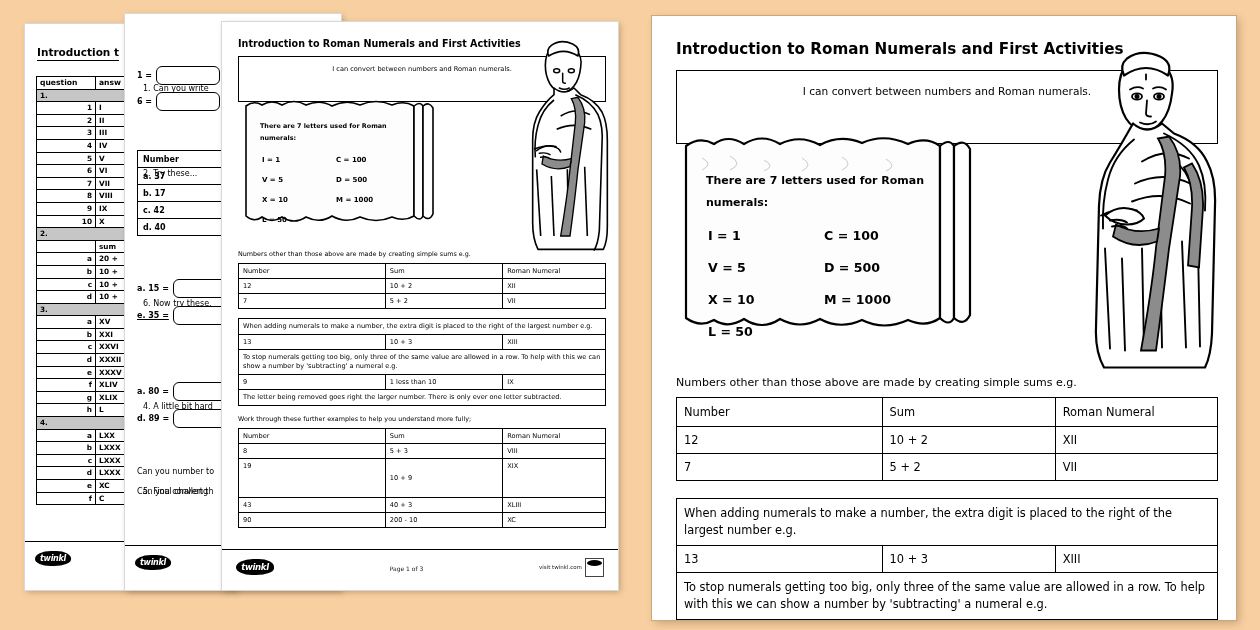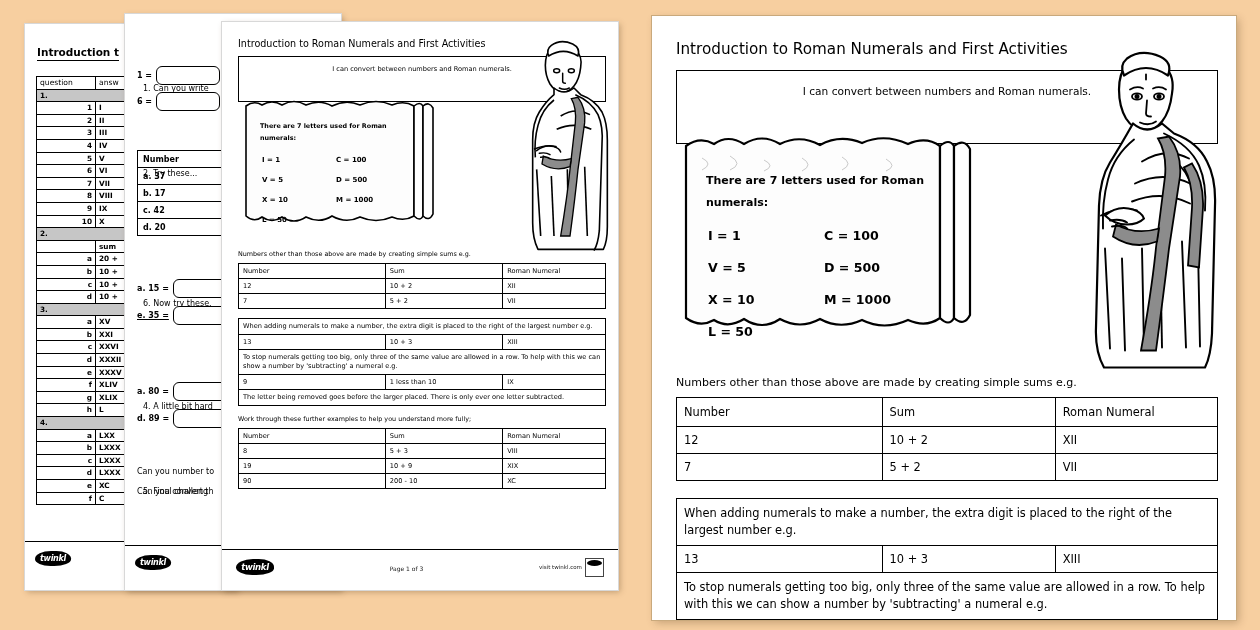--- a/index.html
+++ b/index.html
@@ -29,36 +29,36 @@
   
   .ws{font-family:"DejaVu Sans", sans-serif;color:#000;}
 
   
   .aTitle{position:absolute;left:12px;top:22px;font-size:10.5px;font-weight:bold;
           white-space:nowrap;border-bottom:1.4px solid #000;padding-bottom:2px;}
   .ansTbl{position:absolute;left:11px;top:52px;width:250px;border-collapse:collapse;
           font-size:7.3px;}
   .ansTbl td,.ansTbl th{border:0.8px solid #000;padding:0px 3px;height:11.6px;
           line-height:11.6px;}
-  .ansTbl th{font-weight:normal;font-size:7.6px;text-align:left;}
+  .ansTbl th{font-weight:bold;font-size:7.6px;text-align:left;}
   .ansTbl td.q{text-align:right;font-weight:bold;width:52px;}
   .ansTbl td.a{text-align:left;font-weight:bold;}
   .secrow td{background:#c6c6c6;font-weight:bold;text-align:left!important;}
 
   
   .bWrap{position:absolute;left:0;top:0;width:100%;height:100%;font-size:8px;}
   .bq{position:absolute;font-weight:normal;white-space:nowrap;margin-top:40px;}
   .bans{position:absolute;white-space:nowrap;font-weight:bold;}
   .blank{display:inline-block;width:62px;height:17px;border:1.6px solid #000;
          border-radius:6px;vertical-align:middle;margin-left:4px;background:#fff;}
   .bTbl{position:absolute;border-collapse:collapse;font-size:8px;width:150px;}
   .bTbl td{border:1.1px solid #000;padding:1px 5px;height:14px;font-weight:bold;}
 
   
-  .mTitle{font-weight:normal;}
+  .mTitle{font-weight:bold;}
   .objBox{border:1px solid #000;position:relative;}
   .objText{text-align:center;}
   .scroll{position:relative;}
   .wtbl{border-collapse:collapse;width:100%;}
   .wtbl td{border:1.3px solid #000;vertical-align:top;}
 
   
   .foot{position:absolute;left:0;right:0;display:flex;align-items:center;
         justify-content:space-between;border-top:1.6px solid #000;}
   .twinklLogo{font-weight:bold;color:#fff;background:#000;border-radius:50% 45% 52% 48%/60% 55% 48% 52%;
@@ -238,21 +238,21 @@
         <tr>
               <td>a. 37</td>
             </tr>
         <tr>
               <td>b. 17</td>
             </tr>
         <tr>
               <td>c. 42</td>
             </tr>
         <tr>
-              <td>d. 20</td>
+              <td>d. 40</td>
             </tr>
       </tbody>
         </table>
 
       <div class="bq" style="left:18px;top:245px;">6.  Now try these.</div>
       <div class="bans" style="left:12px;top:265px;">
         <span>a. 15 =</span><span class="blank"></span>
       </div>
       <div class="bans" style="left:12px;top:292px;text-decoration:underline;">
         <span>e. 35 =</span><span class="blank"></span>
@@ -339,43 +339,48 @@
         </tr>
         <tr>
               <td colspan="3" style="padding:3px 4px;line-height:9px;">To stop numerals getting too big, only three of the same value are allowed in a row. To help with this we can show a number by 'subtracting' a numeral e.g.</td>
             </tr>
         <tr>
           <td style="padding:3px 4px;">9</td>
           <td style="padding:3px 4px;">1 less than 10</td>
           <td style="padding:3px 4px;">IX</td>
         </tr>
         <tr>
-              <td colspan="3" style="padding:3px 4px;line-height:9px;">The letter being removed goes before the larger placed. There is only ever one letter subtracted.</td>
+              <td colspan="3" style="padding:3px 4px;line-height:9px;">The letter being removed goes right the larger number. There is only ever one letter subtracted.</td>
             </tr>
       </tbody>
         </table>
 
       <div style="margin-top:9px;font-size:6.4px;">Work through these further examples to help you understand more fully;</div>
 
       <table class="wtbl" style="margin-top:5px;font-size:6.6px;">
         <tbody>
             <tr>
           <td style="width:40%;padding:3px 4px;">Number</td>
           <td style="width:32%;padding:3px 4px;">Sum</td>
           <td style="padding:3px 4px;">Roman Numeral</td>
         </tr>
         <tr>
           <td style="padding:3px 4px;">8</td>
           <td style="padding:3px 4px;">5 + 3</td>
           <td style="padding:3px 4px;">VIII</td>
         </tr>
         <tr>
           <td style="padding:3px 4px;">19</td>
-          <td style="padding:3px 4px;">10 + 9</td>
+          <td style="padding:15px 4px;">10 + 9</td>
           <td style="padding:3px 4px;">XIX</td>
+        </tr>
+        <tr>
+          <td style="padding:3px 4px;">43</td>
+          <td style="padding:3px 4px;">40 + 3</td>
+          <td style="padding:3px 4px;">XLIII</td>
         </tr>
         <tr>
           <td style="padding:3px 4px;">90</td>
           <td style="padding:3px 4px;">200 - 10</td>
           <td style="padding:3px 4px;">XC</td>
         </tr>
       </tbody>
         </table>
     </div>
 

